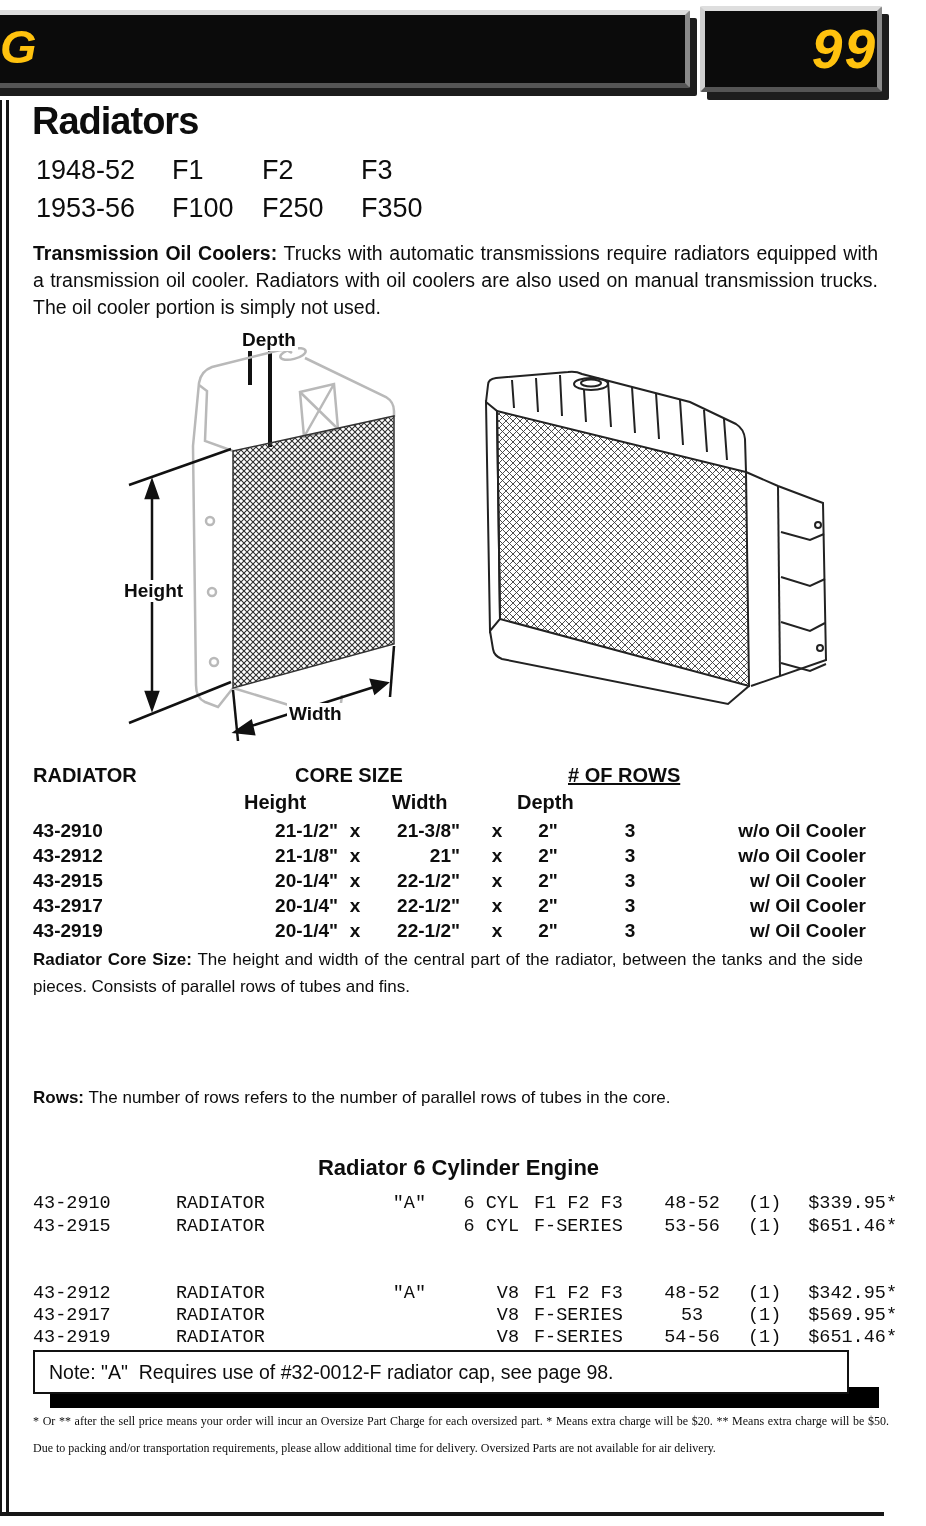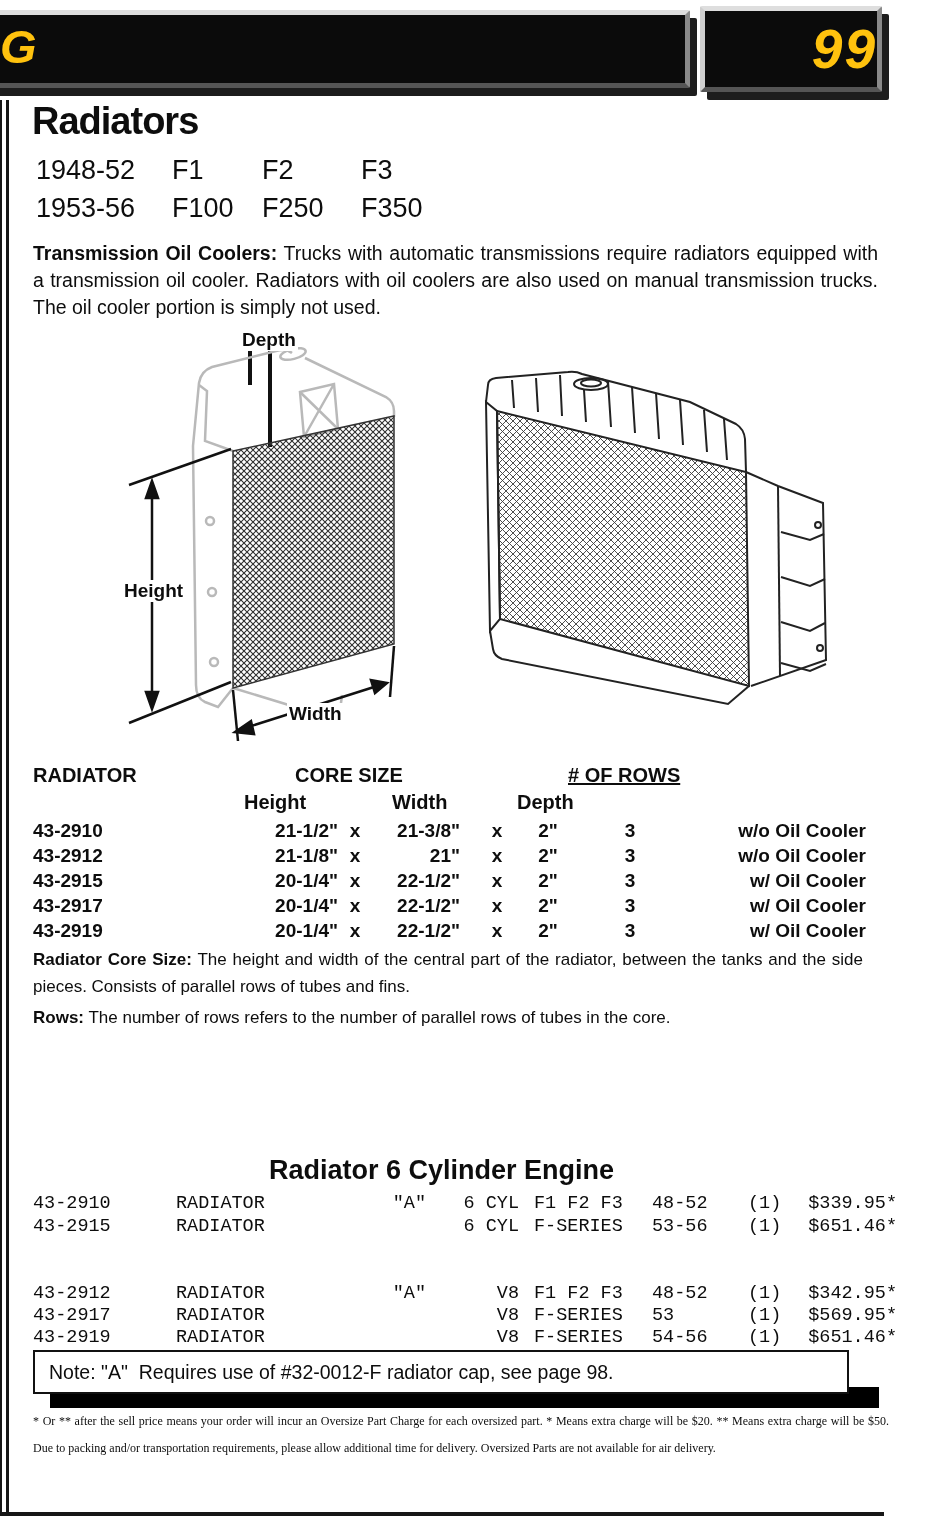--- a/index.html
+++ b/index.html
@@ -46,26 +46,26 @@
   .h-radiator{left:33px;} .h-core{left:295px;} .h-rows{left:568px;text-decoration:underline;}
   .h-height{left:244px;} .h-width{left:392px;} .h-depth{left:517px;}
   
   .pt{position:absolute;left:0;width:926px;font-family:"Liberation Mono",monospace;
       font-size:18.5px;height:24px;}
   .pt span{position:absolute;white-space:nowrap;}
   .p-part{left:33px;} .p-desc{left:176px;}
   .p-note{left:336px;width:90px;text-align:right;}
   .p-eng{left:419px;width:100px;text-align:right;}
   .p-app{left:534px;}
-  .p-yr{left:652px;width:80px;text-align:left;}
+  .p-yr{left:652px;width:80px;text-align:center;}
   .p-req{left:748px;}
   .p-price{left:792px;width:105px;text-align:right;}
   .ph-part{left:33px;} .ph-desc{left:284px;} .ph-app{left:573px;} .ph-req{left:729px;} .ph-price{left:822px;}
-  .pt-section{position:absolute;left:19px;width:845px;text-align:center;
-              font-family:"Liberation Sans",sans-serif;font-size:27px;font-weight:bold;}
+  .pt-section{position:absolute;left:36px;width:845px;text-align:center;
+              font-family:"Liberation Sans",sans-serif;font-size:22px;font-weight:bold;}
   
   .note-shadow{position:absolute;left:50px;top:1387px;width:829px;height:21px;background:#000;}
   .note-box{position:absolute;left:33px;top:1350px;width:812px;height:40px;background:#fff;
             border:2px solid #111;display:flex;align-items:center;}
   .note-text{padding-left:14px;font-size:19.5px;white-space:pre-wrap;}
   .footnote{width:856px;font-size:12px;font-family:Liberation Serif, serif;}
   svg{position:absolute;overflow:visible;}
 </style>
 </head>
 <body>
@@ -227,21 +227,21 @@
     <span class="c-h">20-1/4"</span>
     <span class="c-x1">x</span>
     <span class="c-w">22-1/2"</span>
     <span class="c-x2">x</span>
     <span class="c-d">2"</span>
     <span class="c-n">3</span>
     <span class="c-c">w/ Oil Cooler</span>
   </div>
 
   <div class="para def-para" style="top:946px;width:830px"><b>Radiator Core Size:</b><span> The height and width of the central part of the radiator, between the tanks and the side pieces. Consists of parallel rows of tubes and fins.</span></div>
-  <div class="para def-para" style="top:1004px;width:830px"><b>Rows:</b><span> The number of rows refers to the number of parallel rows of tubes in the core.</span></div>
+  <div class="para def-para" style="top:1084px;width:830px"><b>Rows:</b><span> The number of rows refers to the number of parallel rows of tubes in the core.</span></div>
 
 
   <div class="pt-section" style="top:1155px">Radiator 6 Cylinder Engine</div>
 
   <div class="pt" style="top:1193px">
     <span class="p-part">43-2910</span>
     <span class="p-desc">RADIATOR</span>
     <span class="p-note">"A"</span>
     <span class="p-eng">6 CYL</span>
     <span class="p-app">F1 F2 F3</span>

